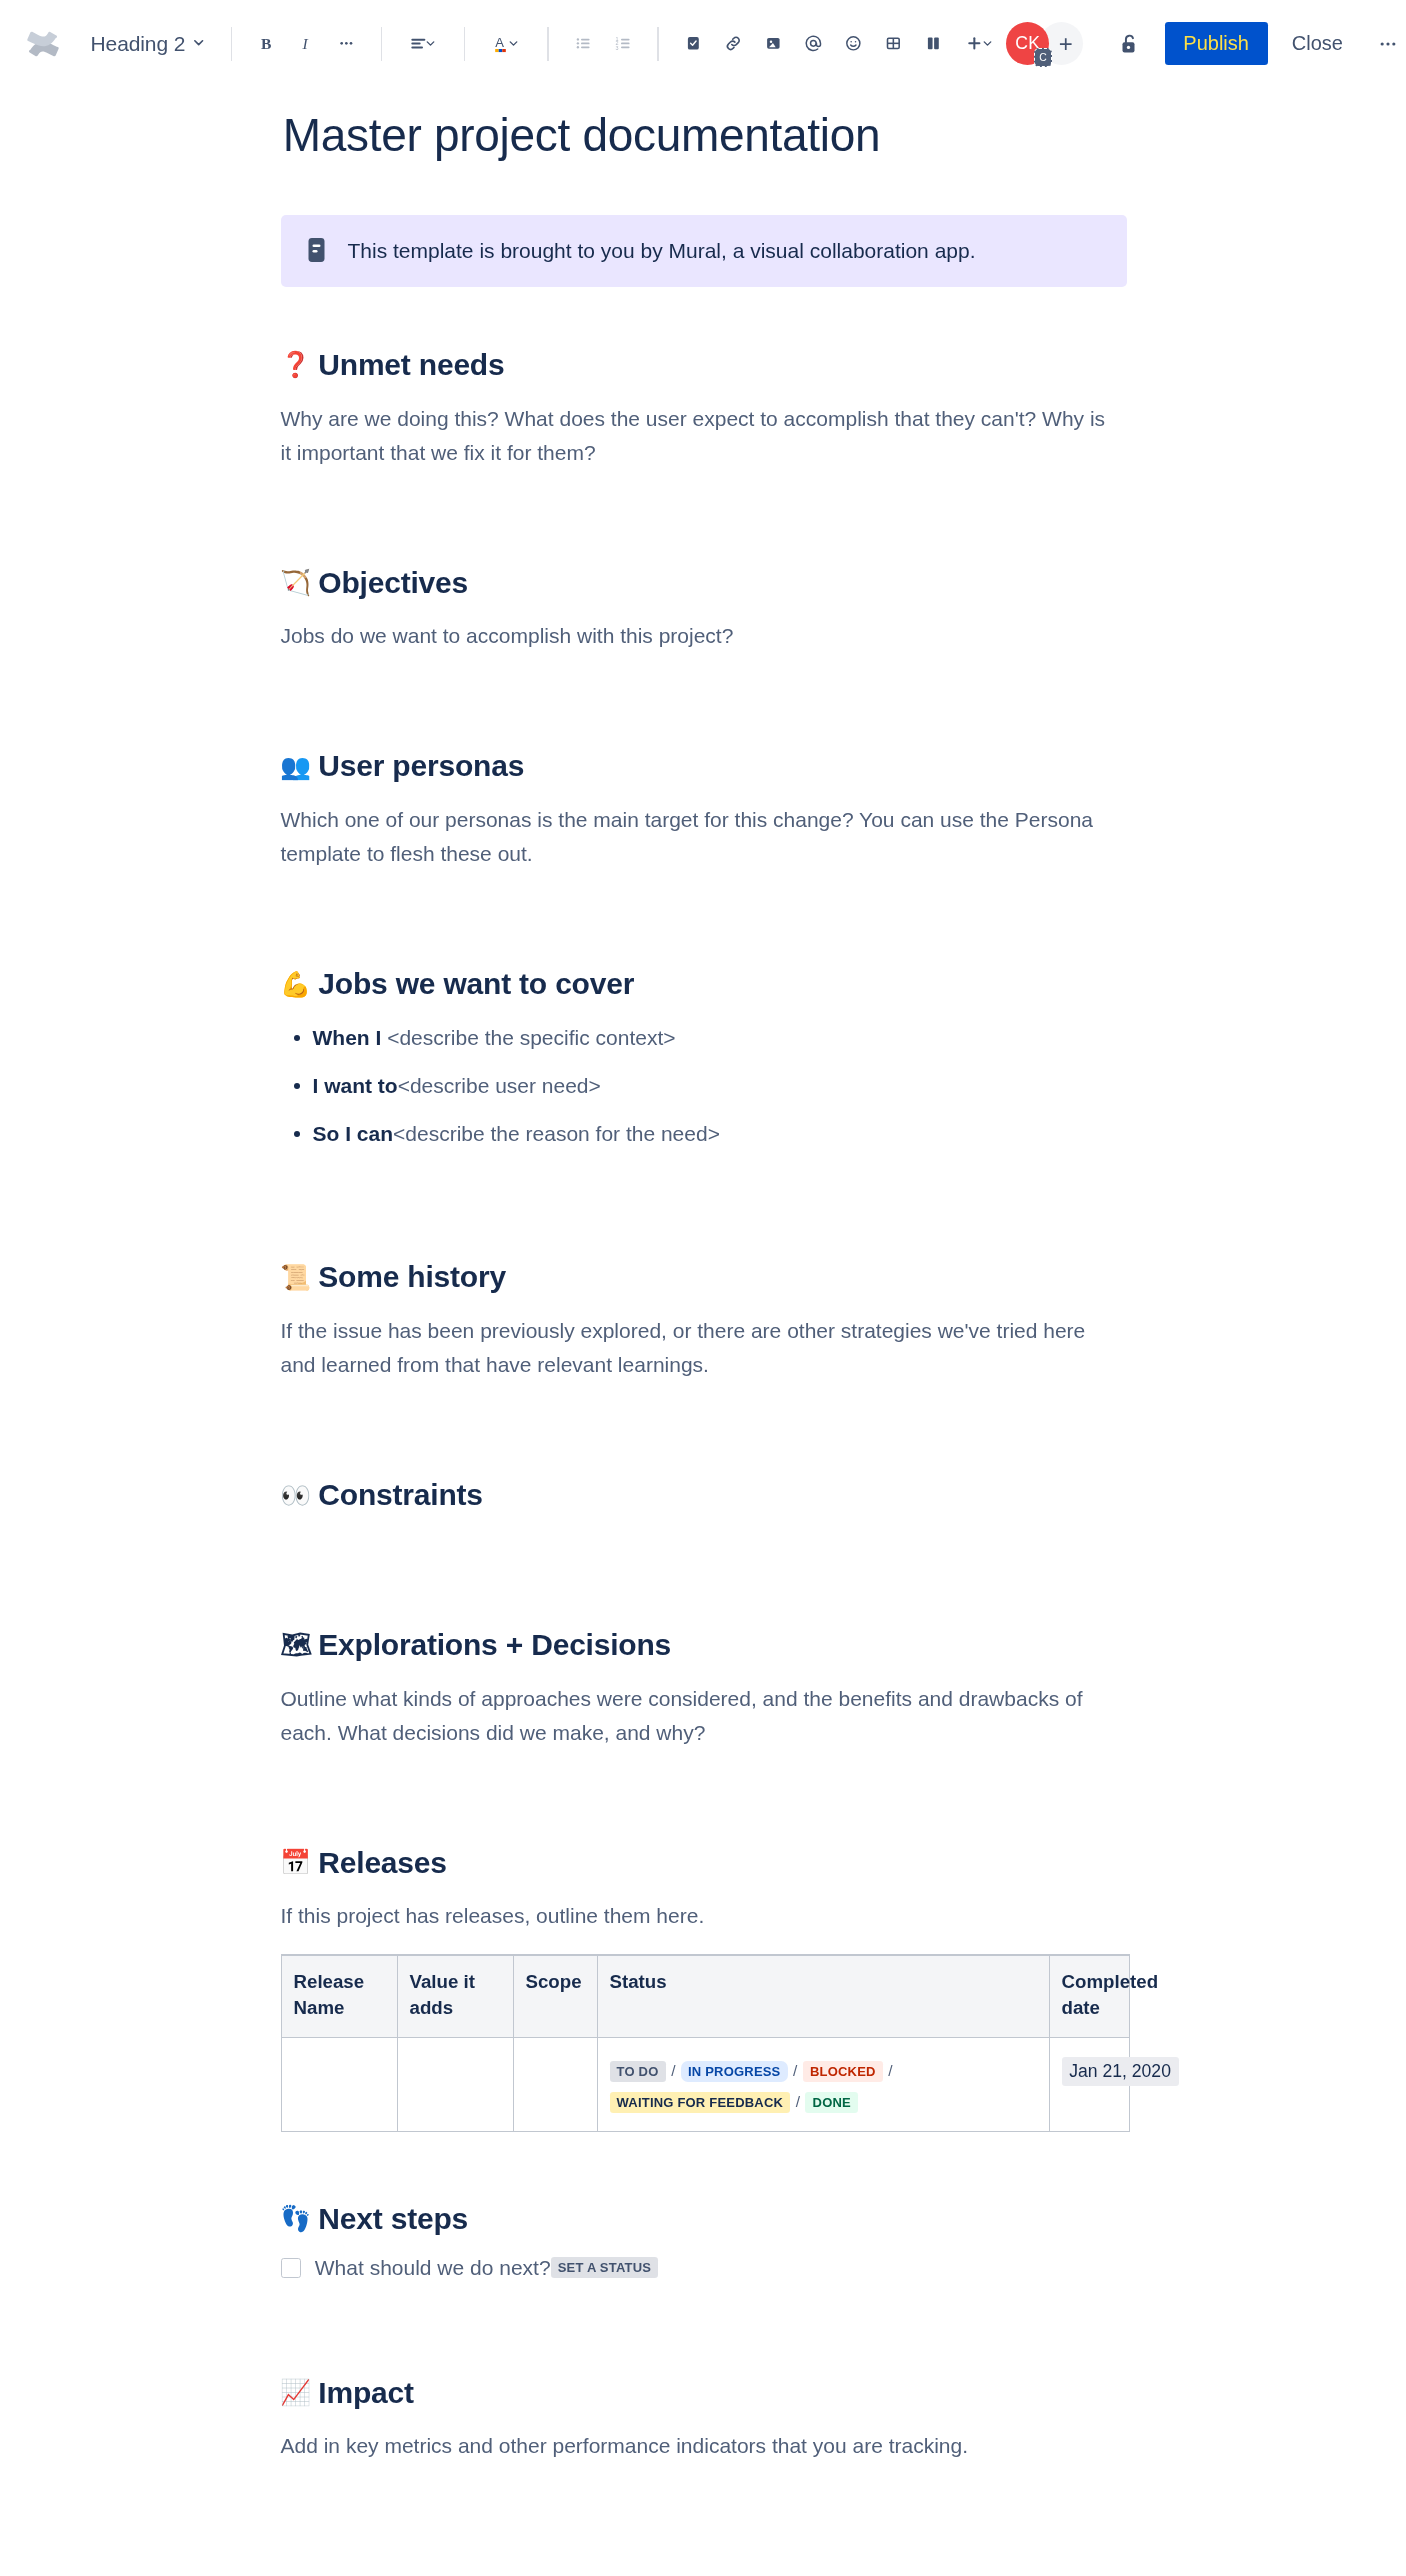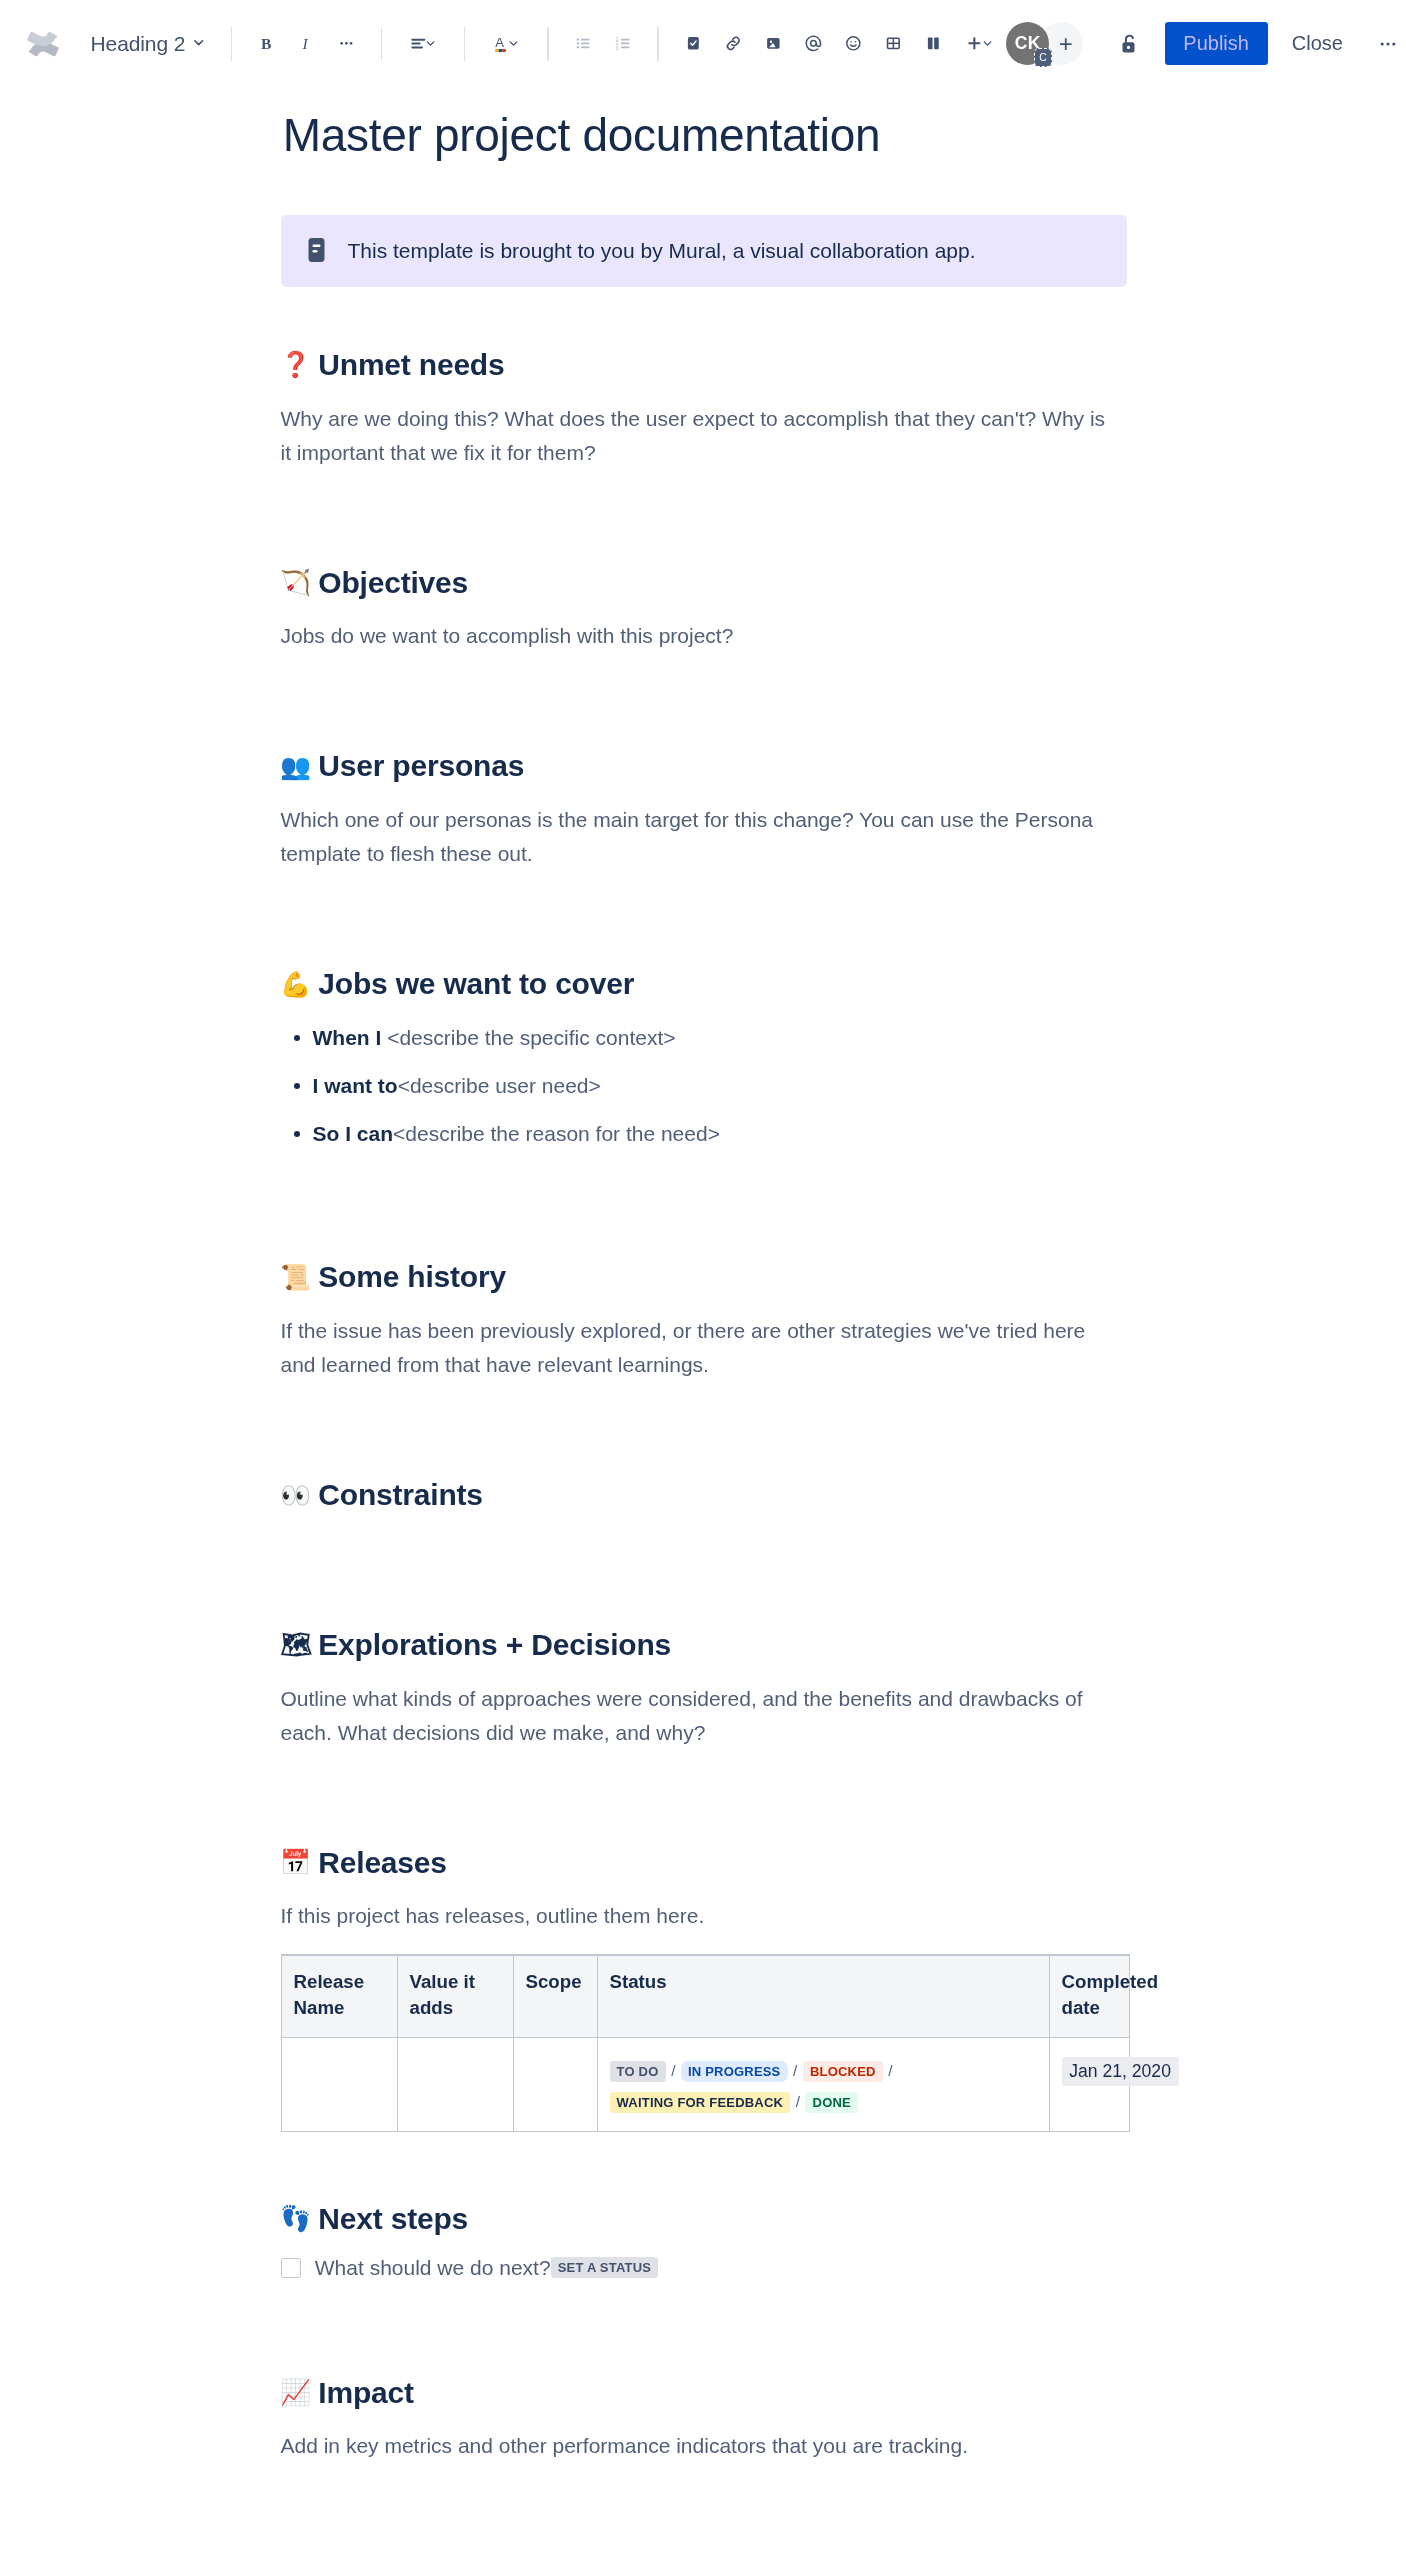--- a/index.html
+++ b/index.html
@@ -54,43 +54,43 @@
   .tb-btn svg { display: block; }
   .chev { flex: none; margin-left: -3.3px; }
 
   .tb-spacer { flex: 1 1 auto; }
 
   
   .tb-right { display: flex; align-items: center; flex: none; gap: 0; }
   .avatar-stack { position: relative; display: flex; align-items: center; margin-right: 24px;}
   .avatar {
     width: 43px; height: 43px; border-radius: 50%;
-    background: #737373; color: #ffffff;
+    background: #ef4444; color: #ffffff;
     display: flex; align-items: center; justify-content: center;
-    font-size: 17.6px; font-weight: 700; letter-spacing: 0.3px;
+    font-size: 17.6px; font-weight: 400; letter-spacing: 0.3px;
     position: relative; z-index: 2;
   }
   .avatar-badge {
     position: absolute; left: 27.5px; top: 26px; z-index: 4;
     width: 18.7px; height: 18.7px; border-radius: 5px;
     background: #505f79; color: #ffffff;
     font-size: 10.4px; display: flex; align-items: center; justify-content: center;
     border: 1.1px dashed #ffffff;
   }
   .avatar-add {
     width: 43px; height: 43px; border-radius: 50%;
     background: #f4f5f7; color: #42526e;
     display: flex; align-items: center; justify-content: center;
     margin-left: -8.8px; z-index: 1; cursor: pointer;
     font-size: 24px; font-weight: 300; line-height: 1;
     padding-left: 7.7px;
   }
   .tb-lock { width: 43px; height: 43px; display:flex; align-items:center; justify-content:center; margin-right: 14.3px; cursor:pointer; color:#42526e;}
   .btn-publish {
-    background: #0052cc; color: #c4b5fd;
+    background: #0052cc; color: #fde047;
     font-size: 20px; font-weight: 500;
     padding: 10px 18.7px; border-radius: 3.3px;
     border: none; cursor: pointer; white-space: nowrap;
     font-family: "Liberation Sans", sans-serif;
   }
   .btn-close {
     background: transparent; border: none; cursor: pointer;
     font-size: 20px; color: #42526e; padding: 10px 16.5px;
     margin-left: 7.7px; white-space: nowrap;
     font-family: "Liberation Sans", sans-serif;

